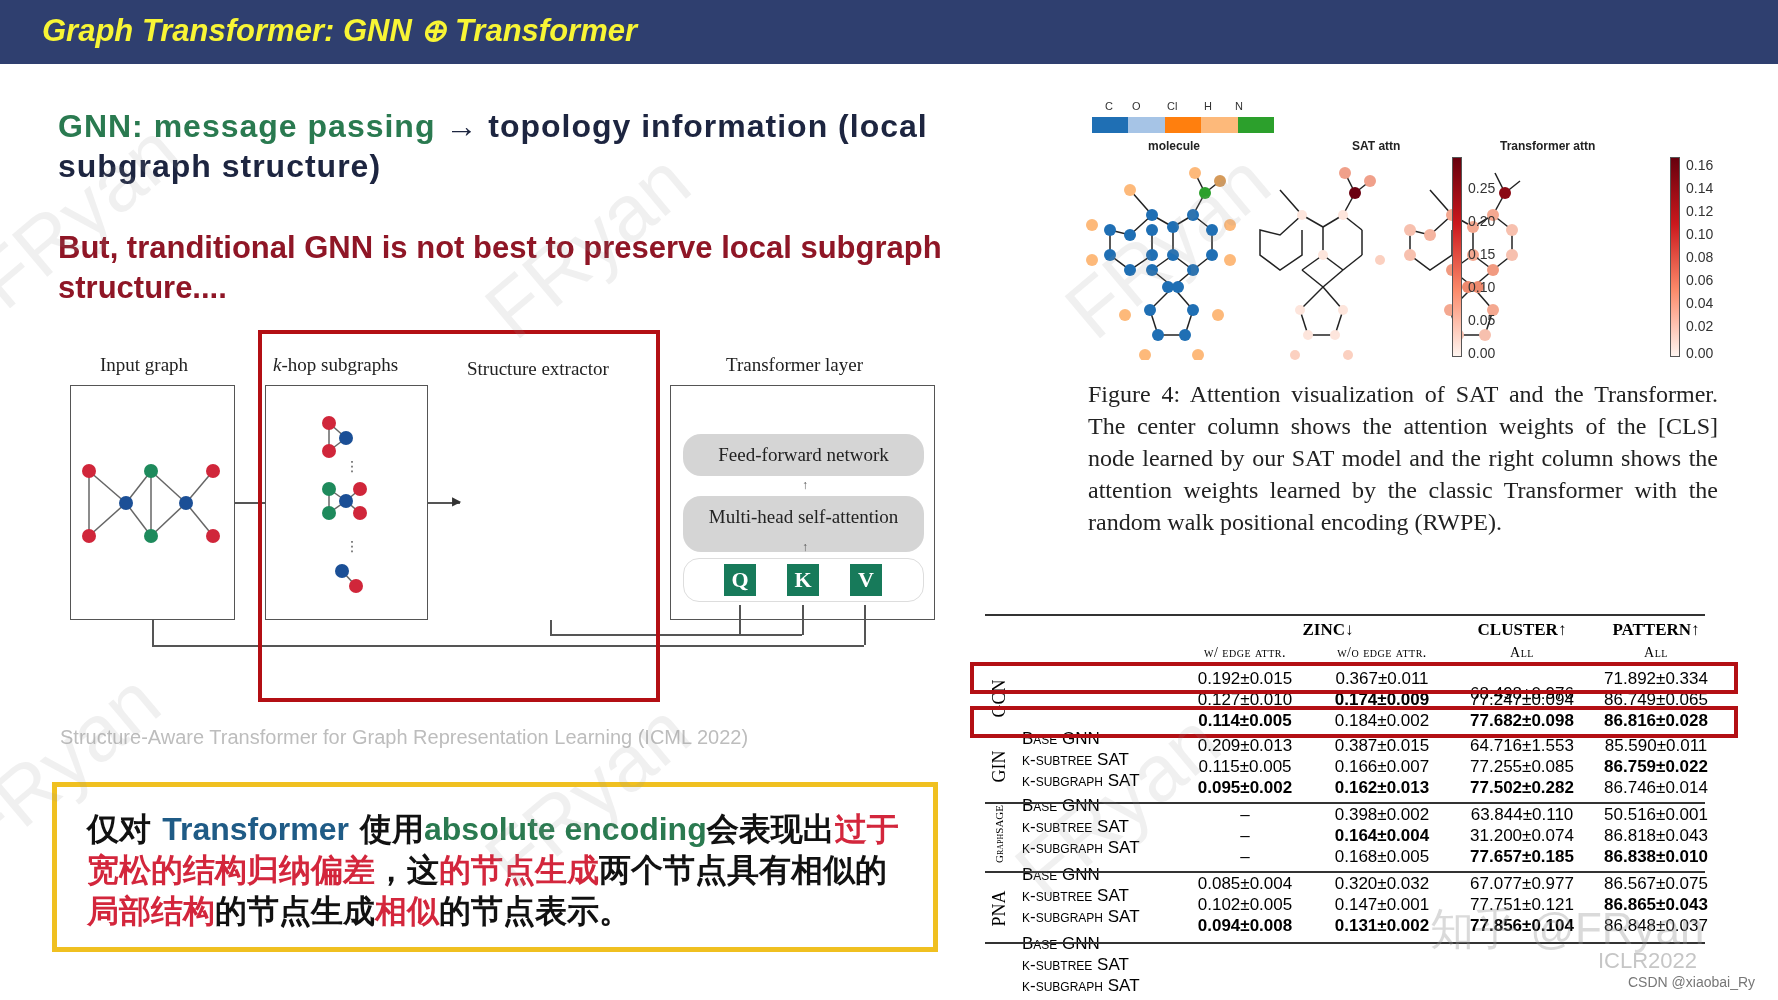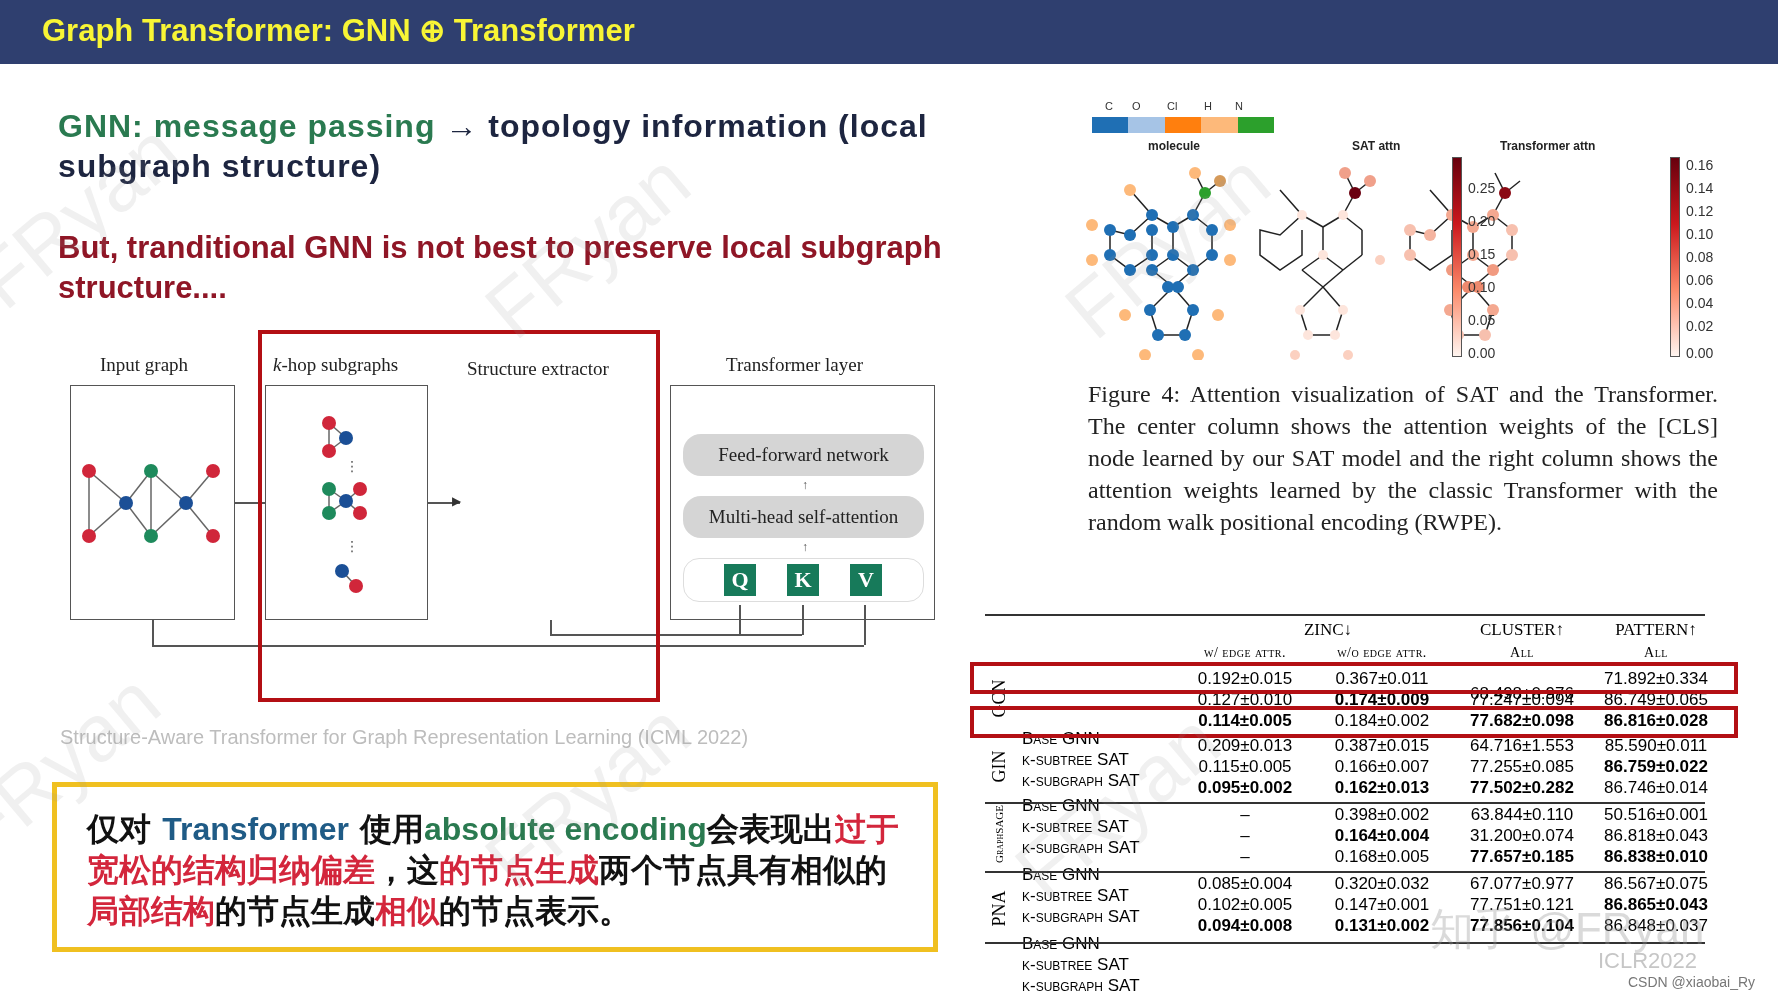--- a/index.html
+++ b/index.html
@@ -1,20 +1,20 @@
 <!DOCTYPE html>
 <html><head>
 <meta charset="utf-8">
 <style>
   * { box-sizing: border-box; margin: 0; padding: 0; }
   html, body { width: 1778px; height: 1000px; background: #ffffff; overflow: hidden; }
   body { position: relative; font-family: "Liberation Sans", sans-serif; }
 
   .titlebar { position: absolute; left: 0; top: 0; width: 1778px; height: 64px; background: #2f3f6f; }
-  .titlebar .title { position: absolute; left: 42px; top: 12px; font-family: "Liberation Sans", sans-serif; font-weight: bold; font-size: 31px; color: #f8f535; letter-spacing: 0px; }
+  .titlebar .title { position: absolute; left: 42px; top: 12px; font-family: "Liberation Sans", sans-serif; font-weight: bold; font-size: 31px; color: #f8f535; letter-spacing: 0px; font-style: italic; }
 
   .line1 { position: absolute; left: 58px; top: 106px; width: 960px; font-size: 32px; font-weight: bold; line-height: 40px; color: #1d2540; letter-spacing: 1px; }
   .line1 .green { color: #2a7a50; }
   .line2 { position: absolute; left: 58px; top: 228px; width: 960px; font-size: 31px; font-weight: bold; line-height: 40px; color: #8f1626; }
 
   .diagram { position: absolute; left: 60px; top: 330px; width: 900px; height: 380px; }
   .dlabel { position: absolute; font-family: "Liberation Serif", serif; font-size: 19px; color: #222; }
   .dbox { position: absolute; border: 1.5px solid #555; background: #fff; }
   .redbox { position: absolute; border: 4px solid #b30f14; }
   .gnn-stack { position: absolute; border-radius: 14px; background: rgba(67,120,235,0.55); border: 1.5px solid rgba(40,90,210,0.6); }
@@ -31,21 +31,21 @@
   .notebox .green { color: #2a7a50; font-family: "Liberation Sans", sans-serif; }
   .notebox .red { color: #d3263c; }
 
   .mol-area { position: absolute; left: 1080px; top: 95px; width: 698px; height: 275px; }
   .legend-lbl { position: absolute; font-size: 11px; color: #333; }
   .cbar-tick { position: absolute; font-size: 14px; color: #333; }
   .panel-title { position: absolute; font-size: 12px; font-weight: bold; color: #222; }
 
   .caption { position: absolute; left: 1088px; top: 378px; width: 630px; font-family: "Liberation Serif", serif; font-size: 24px; line-height: 32px; color: #222; text-align: justify; }
   .hrule { position: absolute; left: 985px; height: 2px; background: #333; }
-  .th { position: absolute; font-family: "Liberation Serif", serif; font-weight: normal; font-size: 17px; text-align: center; }
+  .th { position: absolute; font-family: "Liberation Serif", serif; font-weight: bold; font-size: 17px; text-align: center; }
   .subh { position: absolute; font-family: "Liberation Serif", serif; font-size: 14px; text-align: center; font-variant: small-caps; letter-spacing: 0.5px; }
   .row { position: absolute; left: 1020px; width: 690px; height: 22px; font-size: 17px; }
   .row .name { position: absolute; left: 2px; top: 16px; font-variant: small-caps; margin-top: 44px; }
   .row .c { position: absolute; top: 0; text-align: center; width: 140px; }
   .row .b { font-weight: bold; }
   .grp { position: absolute; font-family: "Liberation Serif", serif; font-size: 18px; transform: rotate(-90deg); transform-origin: center; text-align: center; width: 66px; }
   .grp.small { font-size: 11px; font-variant: small-caps; }
   .table-redbox { position: absolute; border: 4px solid #b30f14; }
 
   .watermark { position: absolute; font-size: 80px; color: rgba(150,150,150,0.14); transform: rotate(-40deg); font-family: "Liberation Sans", sans-serif; pointer-events: none; }
@@ -118,21 +118,21 @@
       <circle cx="94" cy="103" r="7" fill="#d0263a"></circle>
         <circle cx="94" cy="127" r="7" fill="#d0263a"></circle>
       <text x="79" y="165" font-size="14" fill="#555">⋮</text>
       <circle cx="76" cy="185" r="7" fill="#1b4f96"></circle>
         <circle cx="90" cy="200" r="7" fill="#d0263a"></circle>
     </svg>
   </div>
   <div class="dbox" style="left:610px;top:55px;width:265px;height:235px;">
     <div class="pill" style="left:12px;top:48px;width:241px;height:42px;line-height:42px;">Feed-forward network</div>
     <div style="position:absolute;left:131px;top:92px;font-size:12px;color:#555;">↑</div>
-    <div class="pill" style="left:12px;top:110px;width:241px;height:42px;line-height:42px;">Multi-head self-attention</div>
+    <div class="pill" style="left:12px;top:110px;width:241px;height:56px;line-height:42px;">Multi-head self-attention</div>
     <div style="position:absolute;left:131px;top:154px;font-size:12px;color:#555;">↑</div>
     <div class="qkv-row" style="left:12px;top:172px;width:241px;height:44px;">
       <div class="qkv" style="left:40px;top:5px;">Q</div>
       <div class="qkv" style="left:103px;top:5px;">K</div>
       <div class="qkv" style="left:166px;top:5px;">V</div>
     </div>
   </div>
 
   <div class="wire" style="left:175px;top:172px;width:30px;height:1.5px;"></div>
   <div class="wire" style="left:368px;top:172px;width:32px;height:1.5px;"></div>

